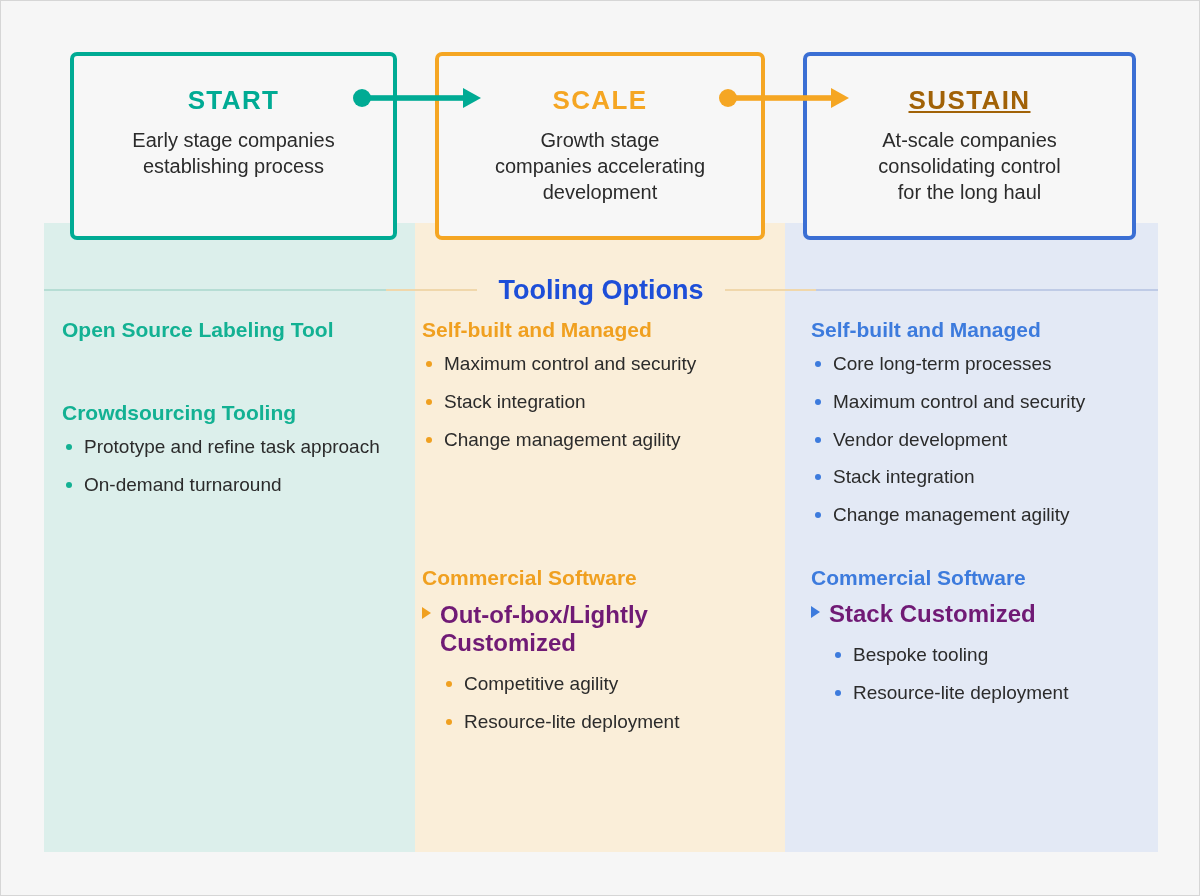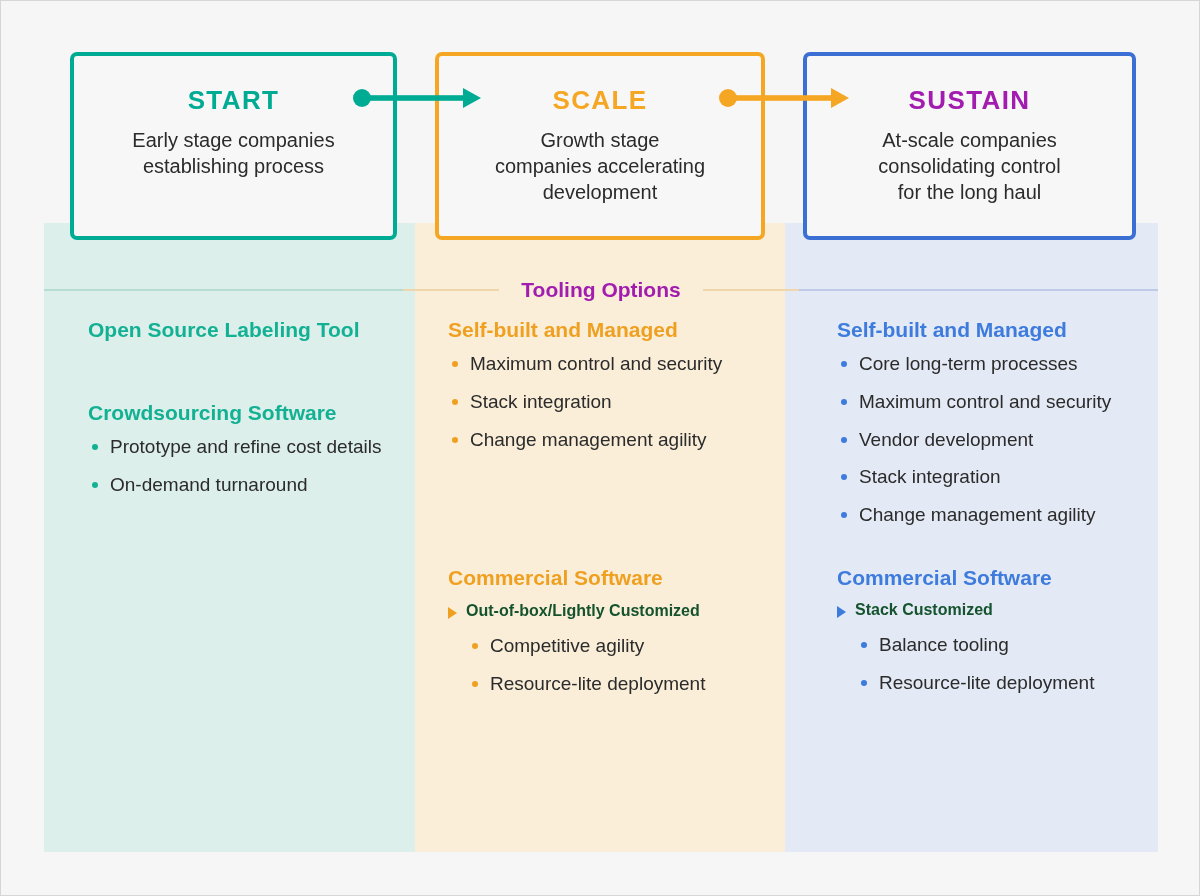--- a/index.html
+++ b/index.html
@@ -58,21 +58,21 @@
 
   .stage-title {
     font-size: 26px;
     font-weight: bold;
     letter-spacing: 1.4px;
     margin: 0 0 12px 0;
     line-height: 1.1;
   }
   .title-start   { color: #00ab94; }
   .title-scale   { color: #f5a623; }
-  .title-sustain { color: #a21caf; }
+  .title-sustain { color: #a16207; text-decoration: underline; }
 
   .stage-desc {
     font-size: 20px;
     color: #2b2b2b;
     text-align: center;
     line-height: 1.32;
     padding: 0 18px;
     white-space: pre-line;
   }
 
@@ -89,31 +89,31 @@
     width: 1114px;
     height: 34px;
     display: flex;
     align-items: center;
   }
   .divider-line { height: 2px; flex: 1 1 auto; }
   .dl-1 { background: linear-gradient(to right, #b6ddd4 0%, #b6ddd4 79%, #f0d7ab 79%, #f0d7ab 100%); }
   .dl-2 { background: linear-gradient(to right, #f0d7ab 0%, #f0d7ab 21%, #bfcbe6 21%, #bfcbe6 100%); }
   .divider-label {
     flex: 0 0 auto;
-    font-size: 21px;
-    font-weight: bold;
-    color: #a21caf;
+    font-size: 27px;
+    font-weight: bold;
+    color: #1d4ed8;
     padding: 0 22px;
     white-space: nowrap;
   }
 
   
   .columns {
     position: absolute;
-    left: 57px;
+    left: 31px;
     top: 316px;
     width: 1114px;
     display: flex;
   }
   .column { box-sizing: border-box; }
   .col-start   { width: 371px; padding: 0 14px 0 30px; }
   .col-scale   { width: 370px; padding: 0 14px 0 19px; }
   .col-sustain { width: 373px; padding: 0 14px 0 38px; }
 
   .group { margin-bottom: 0; }
@@ -146,23 +146,23 @@
     border-radius: 50%;
   }
   .col-start   ul.bullets li::before { background: #13b193; }
   .col-scale   ul.bullets li::before { background: #f0a020; }
   .col-sustain ul.bullets li::before { background: #3d7bdd; }
 
   
   .subgroup { margin: 0; }
   .subgroup-title {
     position: relative;
-    font-size: 16px;
-    font-weight: bold;
-    color: #14532d;
+    font-size: 24px;
+    font-weight: bold;
+    color: #701a75;
     padding-left: 18px;
     margin: 0 0 14px 0;
     line-height: 1.2;
   }
   .subgroup-title::before {
     content: "";
     position: absolute;
     left: 0;
     top: 6px;
     width: 0; height: 0;
@@ -229,23 +229,23 @@
   </div>
 
   <div class="columns">
 
     <div class="column col-start">
       <div class="group">
         <div class="group-heading h-start">Open Source Labeling Tool</div>
       </div>
       <div class="gap-md"></div>
       <div class="group">
-        <div class="group-heading h-start">Crowdsourcing Software</div>
+        <div class="group-heading h-start">Crowdsourcing Tooling</div>
         <ul class="bullets">
-          <li>Prototype and refine cost details</li>
+          <li>Prototype and refine task approach</li>
           <li>On-demand turnaround</li>
         </ul>
       </div>
     </div>
 
     <div class="column col-scale">
       <div class="group">
         <div class="group-heading h-scale">Self-built and Managed</div>
         <ul class="bullets">
           <li>Maximum control and security</li>
@@ -276,21 +276,21 @@
           <li>Stack integration</li>
           <li>Change management agility</li>
         </ul>
       </div>
       <div class="gap-md" style="height:24px"></div>
       <div class="group">
         <div class="group-heading h-sustain">Commercial Software</div>
         <div class="subgroup">
           <div class="subgroup-title">Stack Customized</div>
           <ul class="bullets">
-            <li>Balance tooling</li>
+            <li>Bespoke tooling</li>
             <li>Resource-lite deployment</li>
           </ul>
         </div>
       </div>
     </div>
 
   </div>
 </div>
 
 </body></html>

